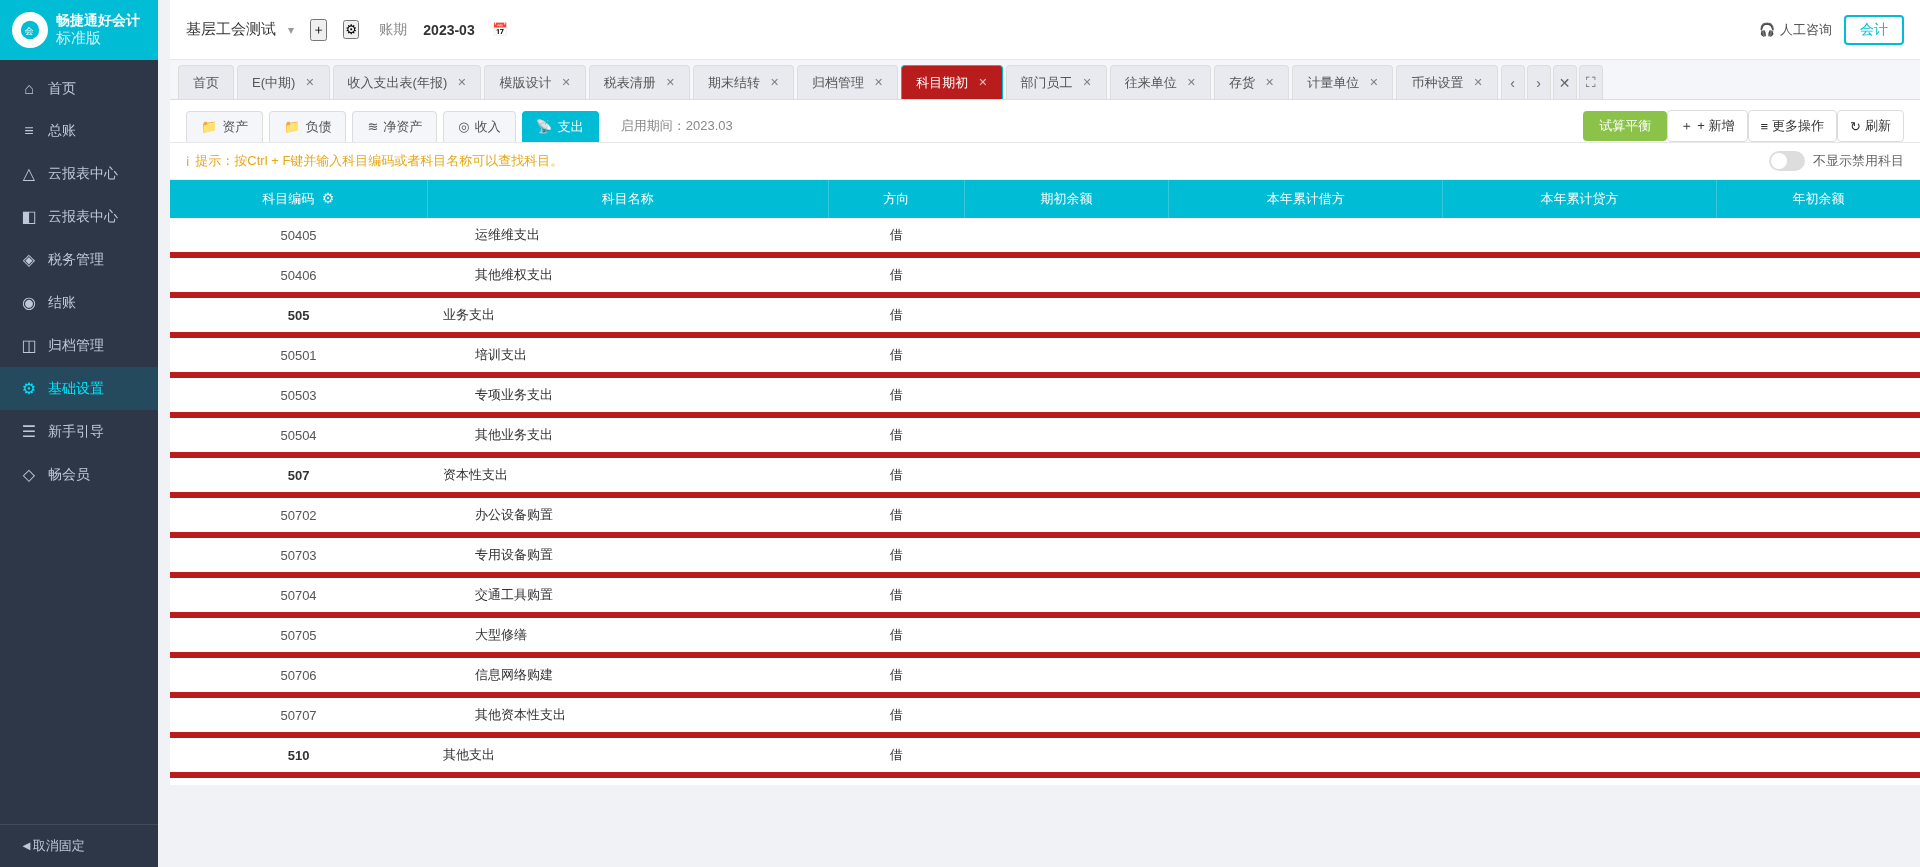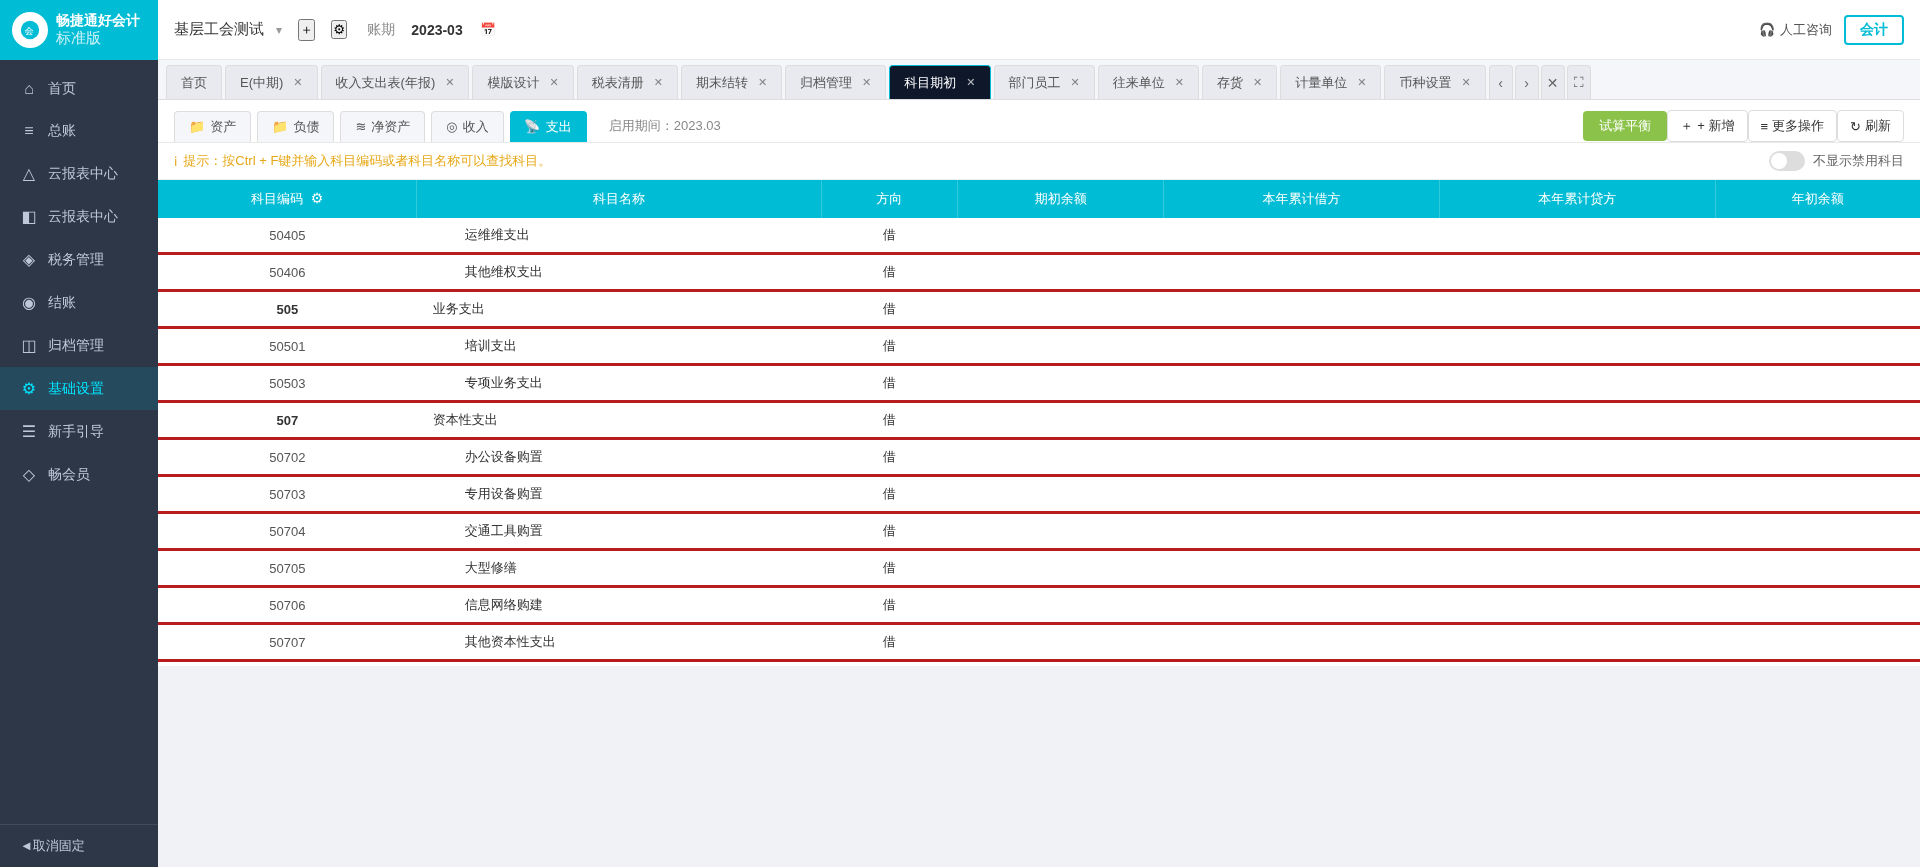--- a/index.html
+++ b/index.html
@@ -20,37 +20,37 @@
     #sidebar-logo .logo-sub { font-size: 15px; color: rgba(255,255,255,0.8); }
     .sidebar-nav { flex: 1; padding: 8px 0; }
     .sidebar-item {
       display: flex; align-items: center; gap: 10px; padding: 12px 20px; cursor: pointer; color: #bfc8d6; font-size: 14px; transition: background 0.2s;
     }
     .sidebar-item.active { background: rgba(0,188,212,0.15); color: #00e5ff; }
     .sidebar-item .nav-icon { font-size: 16px; min-width: 18px; text-align: center; }
     .sidebar-bottom { padding: 12px 20px; display: flex; align-items: center; gap: 8px; color: #bfc8d6; font-size: 13px; cursor: pointer; border-top: 1px solid rgba(255,255,255,0.1); }
 
     
-    #main { flex: 1; display: flex; flex-direction: column; height: 666px; overflow: hidden; }
+    #main { flex: 1; display: flex; flex-direction: column; height: 785px; overflow: hidden; padding-left: 12px; }
 
     
     #topbar {
       height: 60px; background: #fff; display: flex; align-items: center; padding: 0 16px; border-bottom: 1px solid #e8e8e8; gap: 12px;
     }
     #topbar .topbar-actions { display: flex; align-items: center; gap: 8px; margin-left: 4px; }
     #topbar-right { margin-left: auto; display: flex; align-items: center; gap: 12px; }
 
     
     #tabbar {
       height: 40px; background: #f5f6fa; border-bottom: 1px solid #ddd; display: flex; align-items: flex-end; padding: 0 8px; gap: 0; overflow-x: auto;
     }
     .tab-item {
       height: 34px; padding: 0 14px; display: flex; align-items: center; gap: 6px; cursor: pointer; background: #e8eaf0; border: 1px solid #ddd; border-bottom: none; margin-right: 3px; border-radius: 4px 4px 0 0; color: #555; font-size: 13px; white-space: nowrap;
     }
-    .tab-item.active { background: #0f172a; color: #fff; border-color: #00bcd4; }
+    .tab-item.active { background: #b91c1c; color: #fff; border-color: #00bcd4; }
     .tab-item .tab-close { font-size: 11px; color: inherit; opacity: 0.7; margin-left: 4px; }
     .tab-nav-btn { width: 24px; height: 34px; display: flex; align-items: center; justify-content: center; cursor: pointer; color: #666; font-size: 14px; background: #e8eaf0; border: 1px solid #ddd; border-bottom: none; border-radius: 4px 4px 0 0; margin-right: 2px; }
 
     
     #content { flex: 1; background: #f0f2f5; overflow: hidden; display: flex; flex-direction: column; }
 
     
     #subtabs {
       background: #fff; padding: 10px 16px 0; display: flex; align-items: center; gap: 6px; border-bottom: 1px solid #e8e8e8;
     }
@@ -73,21 +73,21 @@
     .toggle-label { display: flex; align-items: center; gap: 8px; font-size: 13px; color: #666; }
     .toggle-switch { width: 36px; height: 20px; background: #ddd; border-radius: 10px; position: relative; cursor: pointer; }
     .toggle-switch::after { content: ''; position: absolute; top: 2px; left: 2px; width: 16px; height: 16px; background: #fff; border-radius: 50%; }
 
     
     #table-container { flex: 1; overflow-y: auto; background: #fff; margin: 0; position: relative; }
     table { width: 100%; border-collapse: collapse; }
     thead tr { background: #00bcd4; color: #fff; }
     thead th { padding: 10px 12px; text-align: center; font-size: 13px; font-weight: 500; border-right: 1px solid rgba(255,255,255,0.2); white-space: nowrap; }
     thead th:last-child { border-right: none; }
-    tbody tr { border-bottom: 3px solid #b91c1c; }
+    tbody tr { border-bottom: 6px solid #b91c1c; }
     tbody td { padding: 8px 12px; text-align: center; font-size: 13px; color: #333; }
     tbody td:first-child { color: #555; }
     tbody td:nth-child(2) { text-align: left; padding-left: 40px; }
     tbody tr.level1 td:first-child { font-weight: 600; color: #333; }
     tbody tr.level1 td:nth-child(2) { padding-left: 16px; font-weight: 500; }
 
     .gear-icon { font-size: 14px; margin-left: 4px; cursor: pointer; }
 
     
     #table-container::-webkit-scrollbar { width: 8px; }
@@ -165,21 +165,21 @@
     <button class="topbar-actions icon-btn">＋</button>
     <button class="topbar-actions icon-btn">⚙</button>
     <span style="font-size:14px;color:#888;margin-left:8px;font-family:Liberation Serif, serif;">账期</span>
     <span style="font-size:14px;font-weight:600;color:#333;margin-left:4px;">2023-03</span>
     <span style="color:#00bcd4;margin-left:6px;cursor:pointer;">📅</span>
     <div id="topbar-right">
       <div style="display:flex;align-items:center;gap:4px;color:#555;font-size:13px;cursor:pointer;">
         <span>🎧</span>
         <span>人工咨询</span>
       </div>
-      <button style="border:2px solid #00bcd4;color:#00bcd4;background:#fff;padding:4px 14px;border-radius:4px;cursor:pointer;font-size:14px;font-weight:bold;">会计</button>
+      <button style="border:2px solid #00bcd4;color:#00bcd4;background:#fff;padding:4px 14px;border-radius:4px;cursor:pointer;font-size:14px;font-weight:normal;">会计</button>
     </div>
   </div>
 
   <div id="tabbar">
     <div class="tab-item">
       <span>首页</span>
     </div>
     <div class="tab-item">
       <span>E(中期)</span>
       <span class="tab-close">✕</span>
@@ -341,20 +341,29 @@
             </tr>
             <tr>
               <td>50503</td>
               <td style="padding-left: 48px;">专项业务支出</td>
               <td>借</td>
               <td></td>
               <td></td>
               <td></td>
               <td></td>
             </tr>
+            <tr>
+              <td>50504</td>
+              <td style="padding-left: 48px;">其他业务支出</td>
+              <td>借</td>
+              <td></td>
+              <td></td>
+              <td></td>
+              <td></td>
+            </tr>
             <tr class="level1">
               <td>507</td>
               <td style="padding-left: 16px;">资本性支出</td>
               <td>借</td>
               <td></td>
               <td></td>
               <td></td>
               <td></td>
             </tr>
             <tr>

